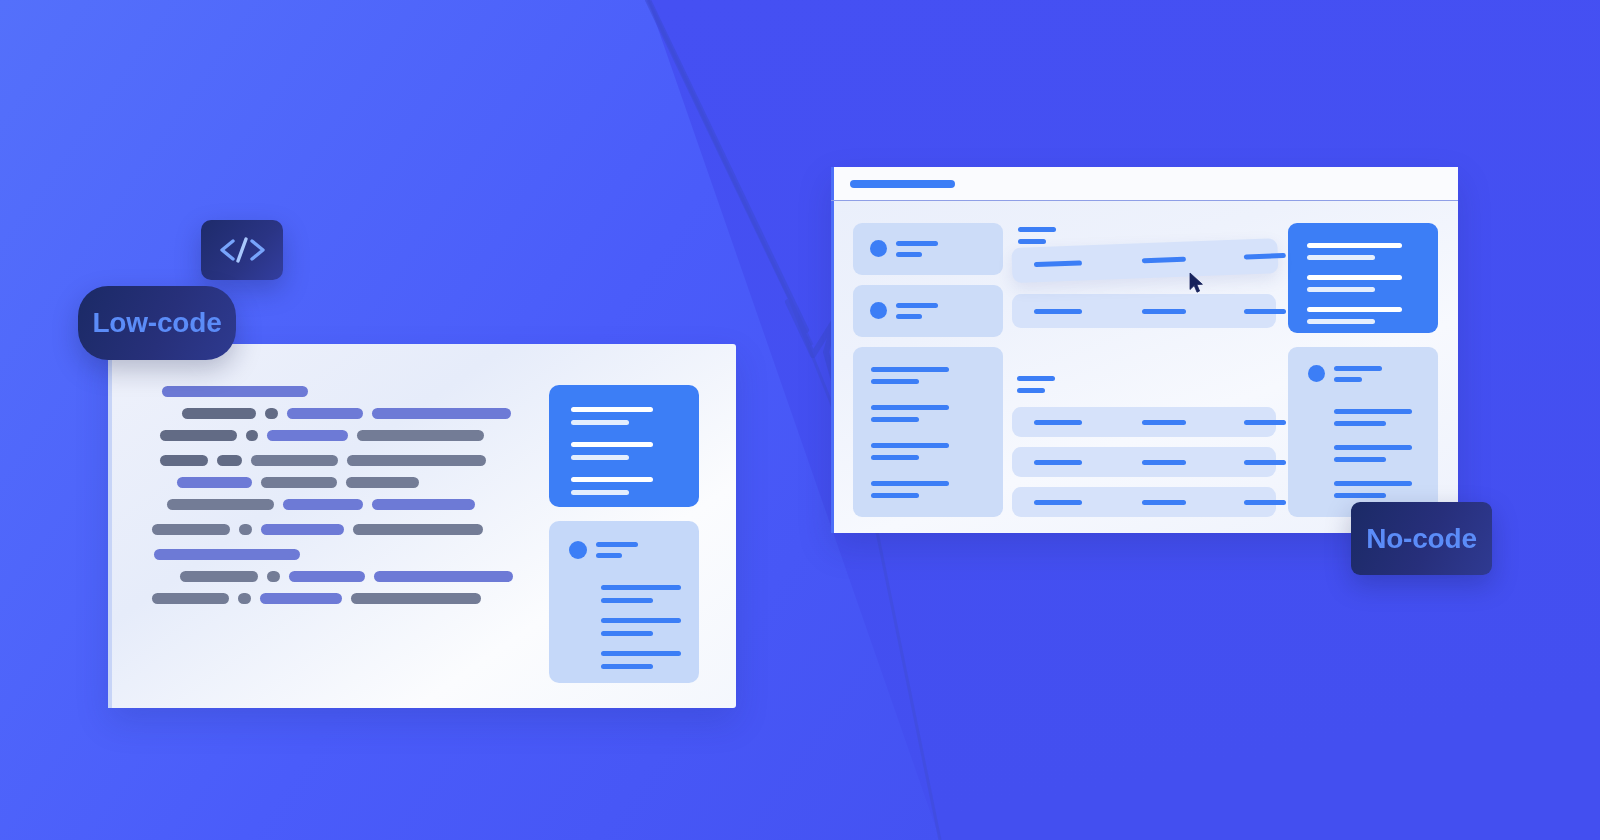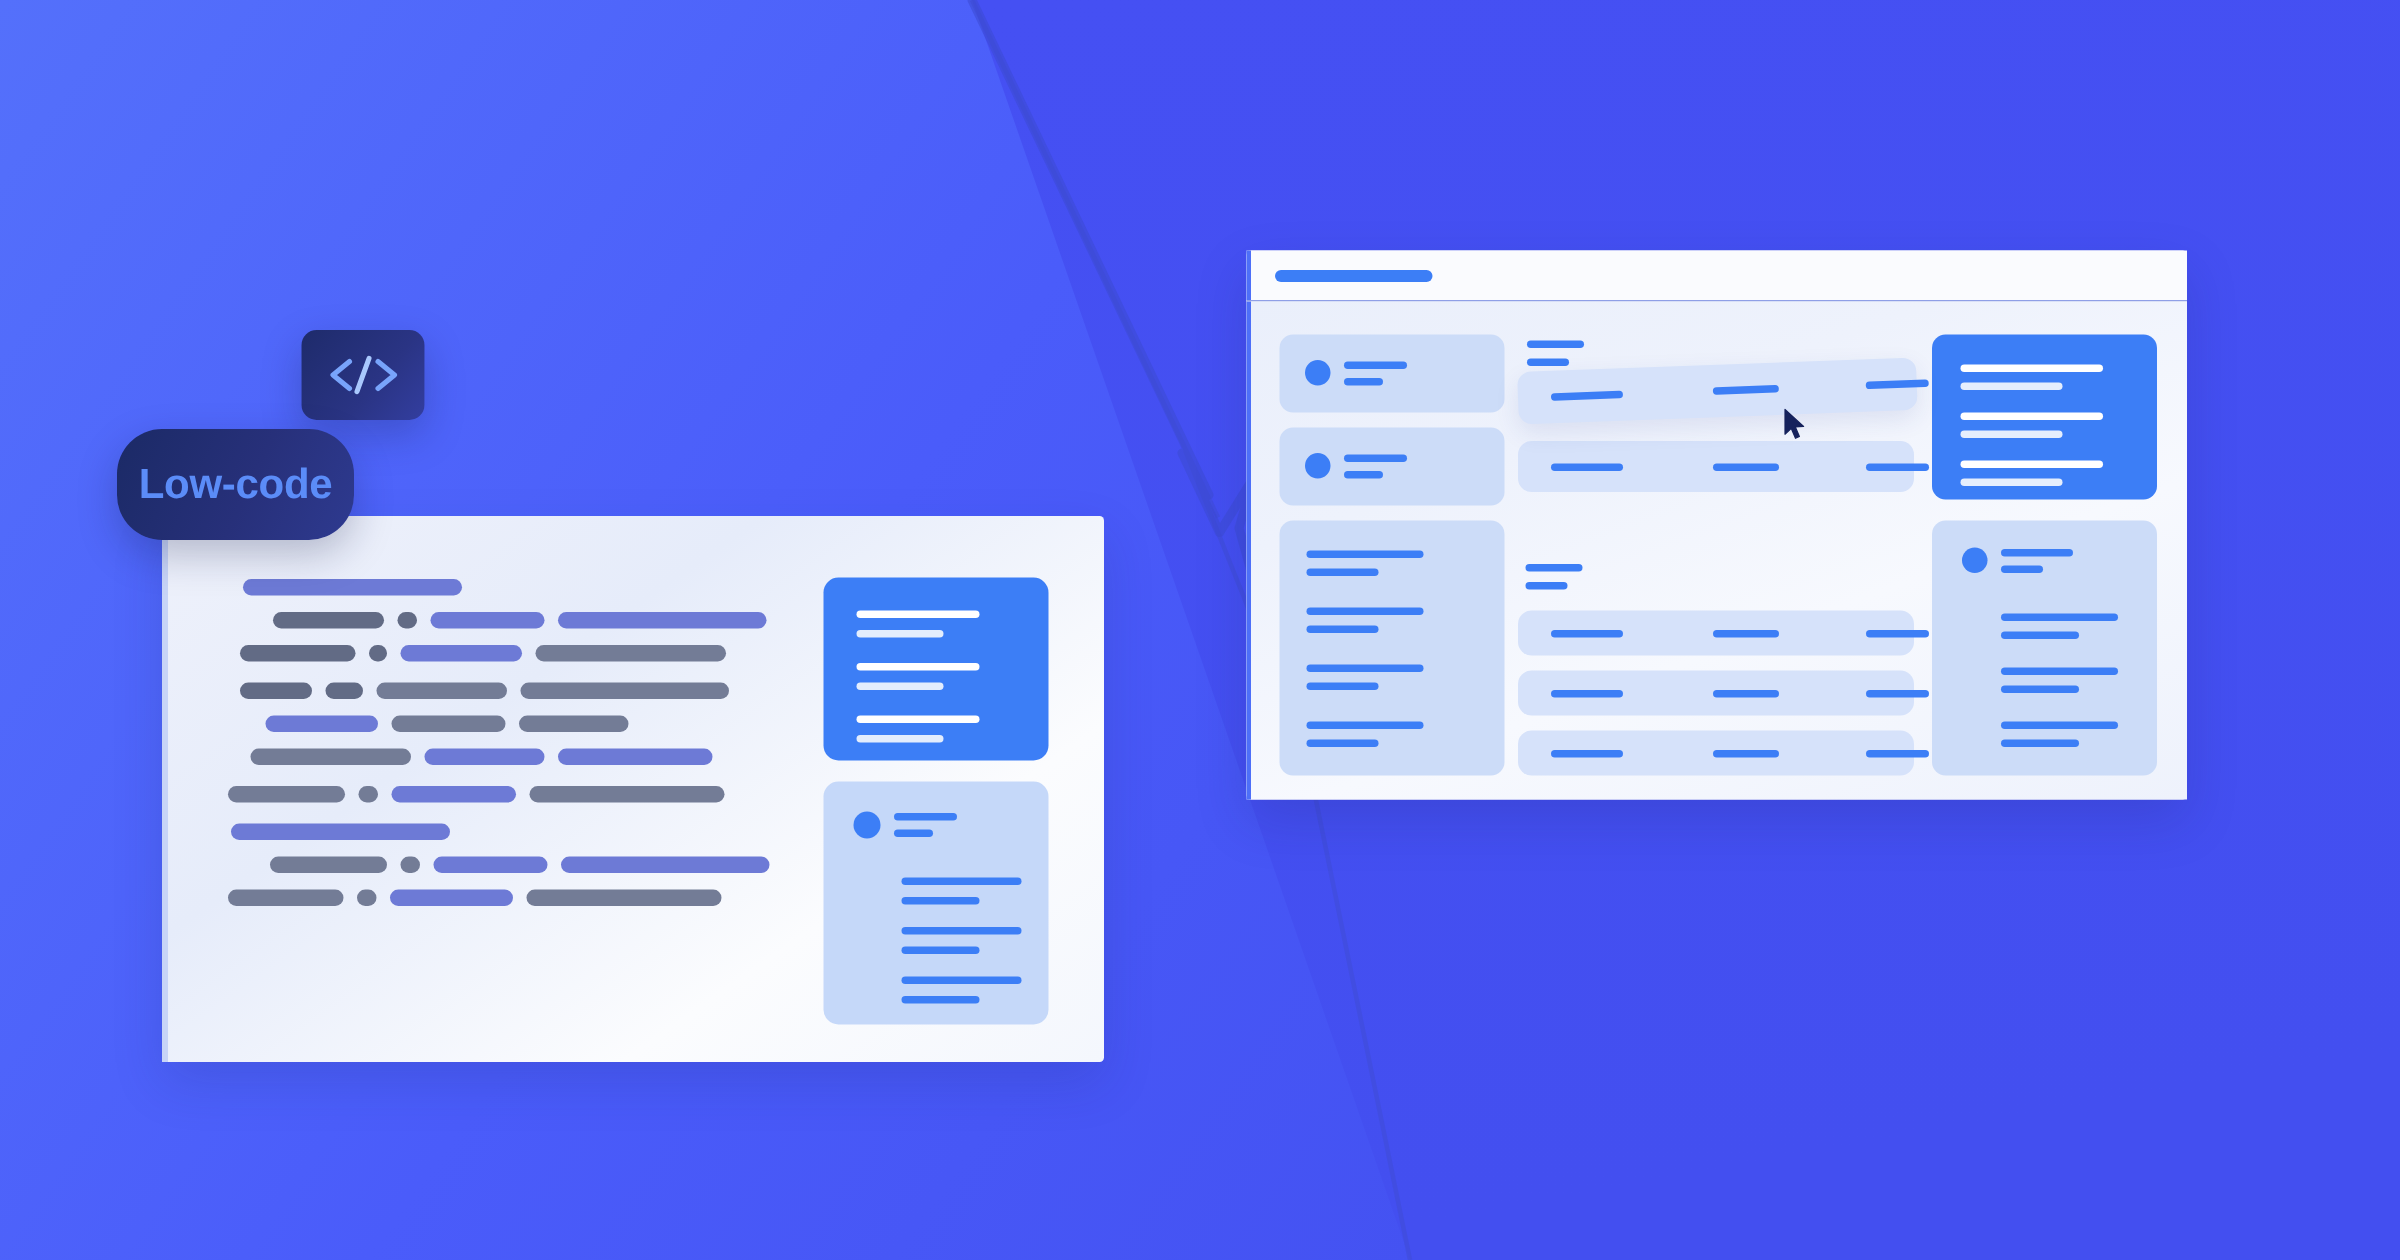--- a/index.html
+++ b/index.html
@@ -340,14 +340,17 @@
       <path d="M17,6 L6,15 L17,24" fill="none" stroke="#78a4fb" stroke-width="3.4" stroke-linecap="round" stroke-linejoin="round"></path>
       <path d="M30,4 L22,26" fill="none" stroke="#a9c8fd" stroke-width="3.4" stroke-linecap="round"></path>
       <path d="M36,6 L47,15 L36,24" fill="none" stroke="#78a4fb" stroke-width="3.4" stroke-linecap="round" stroke-linejoin="round"></path>
     </svg>
   </div>
 
   <div class="badge" id="badge-lowcode">
     <span>Low-code</span>
   </div>
 
+  <div class="badge" id="badge-nocode">
+    <span>No-code</span>
+  </div>
 
 </div>
 
 </body></html>

